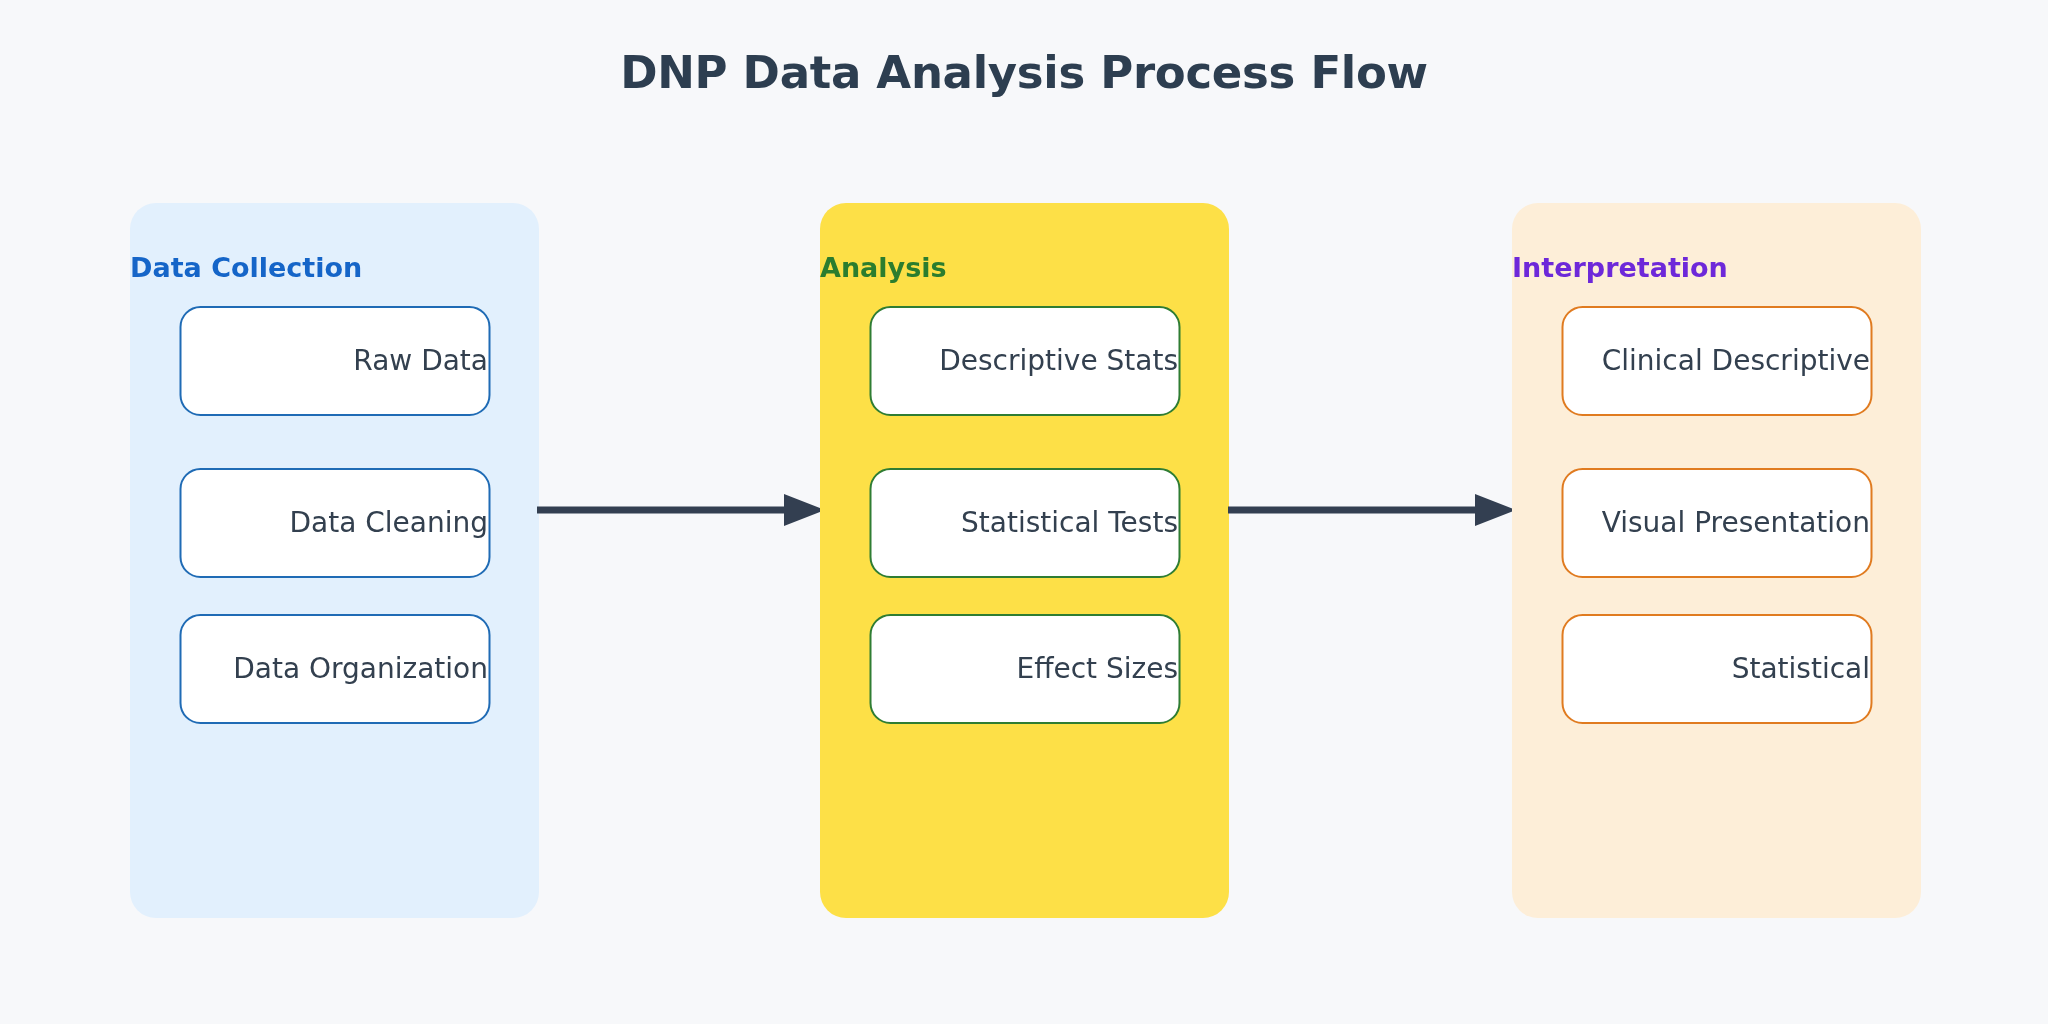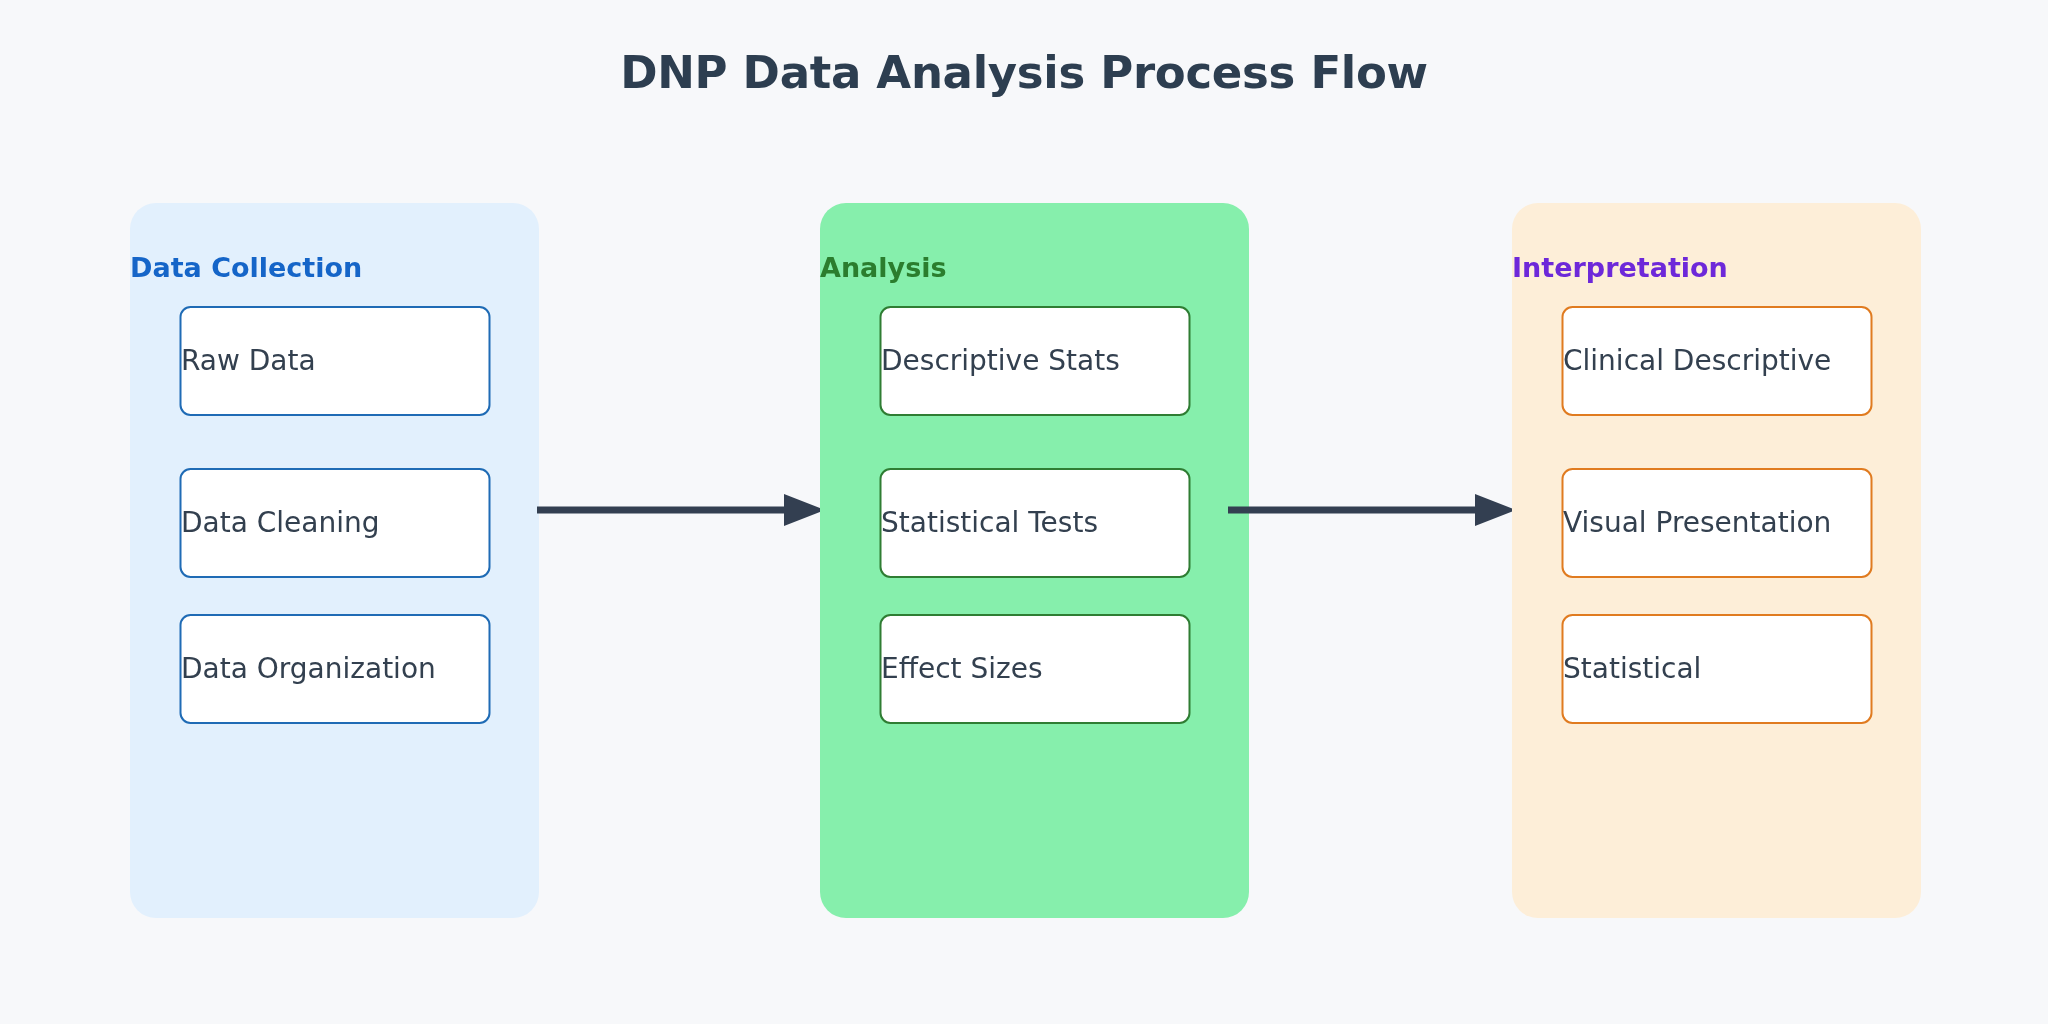--- a/index.html
+++ b/index.html
@@ -29,21 +29,21 @@
     color: #2d3e50;
     letter-spacing: -0.3px;
   }
   .stage-panel {
     position: absolute;
     top: 203px;
     height: 715px;
     border-radius: 26px;
   }
   .stage-panel.stage-0 { left: 130px;  width: 409px; background: #e2f0fd; }
-  .stage-panel.stage-1 { left: 820px;  width: 409px; background: #86efac; padding-left: 20px; }
+  .stage-panel.stage-1 { left: 820px;  width: 409px; background: #fde047; }
   .stage-panel.stage-2 { left: 1512px; width: 409px; background: #fdeed8; }
 
   .stage-header {
     position: absolute;
     top: 49px;
     left: 0;
     width: 100%;
     font-size: 27px;
     font-weight: bold;
     white-space: nowrap;
@@ -52,25 +52,25 @@
   .stage-1 .stage-header { color: #2b7d2e; }
   .stage-2 .stage-header { color: #6d28d9; }
 
   .node-box {
     position: absolute;
     left: 50%;
     transform: translateX(-50%);
     width: 311px;
     height: 110px;
     background: #ffffff;
-    border-radius: 11px;
+    border-radius: 21px;
     box-sizing: border-box;
     display: flex;
     align-items: center;
-    justify-content: flex-start;
+    justify-content: flex-end;
   }
   .stage-0 .node-box { border: 2px solid #1f6bb5; }
   .stage-1 .node-box { border: 2px solid #2f7d33; }
   .stage-2 .node-box { border: 2px solid #e07b20; }
 
   .node-box.idx-0 { top: 103px; }
   .node-box.idx-1 { top: 265px; }
   .node-box.idx-2 { top: 411px; }
 
   .node-label {

